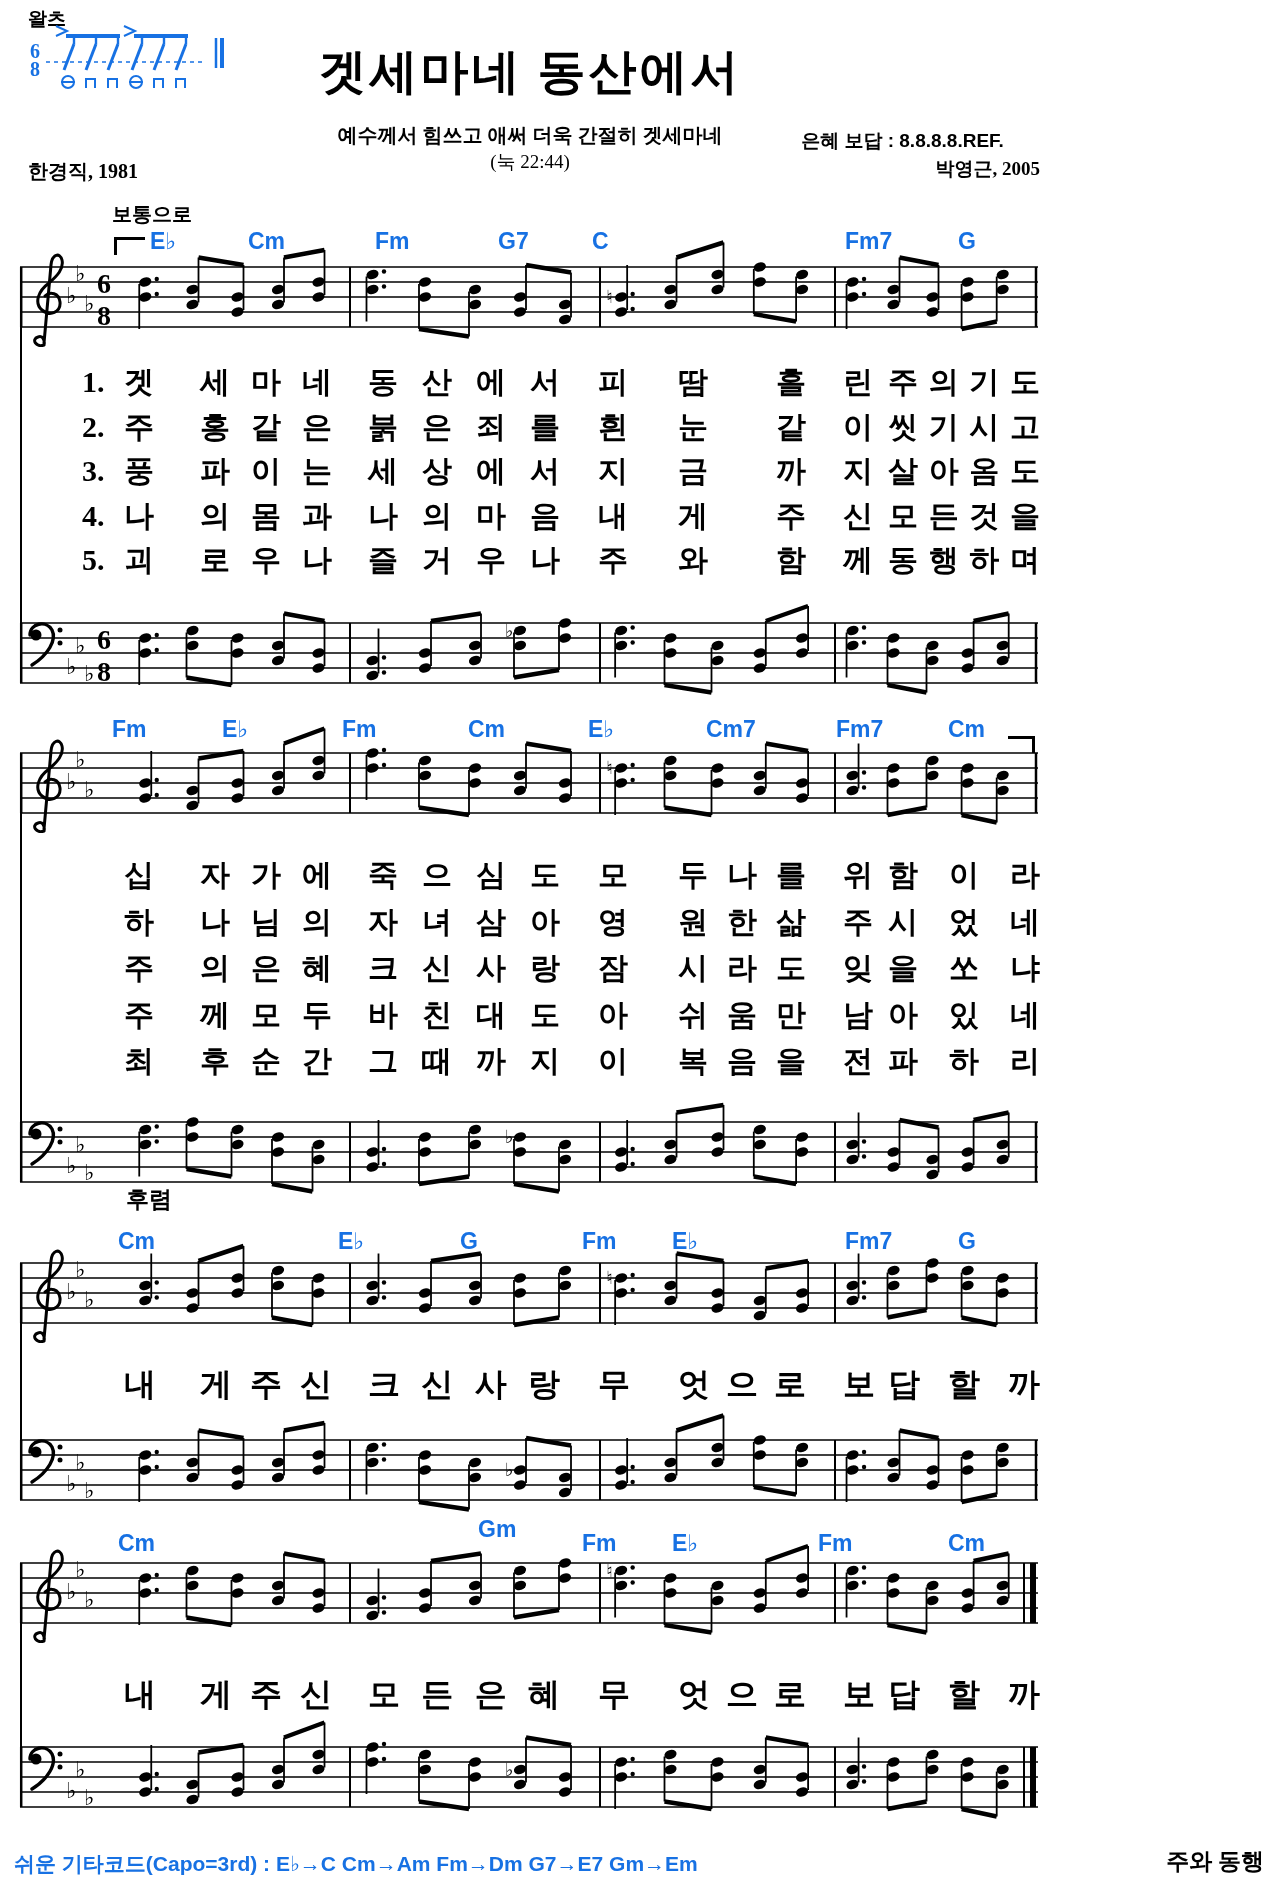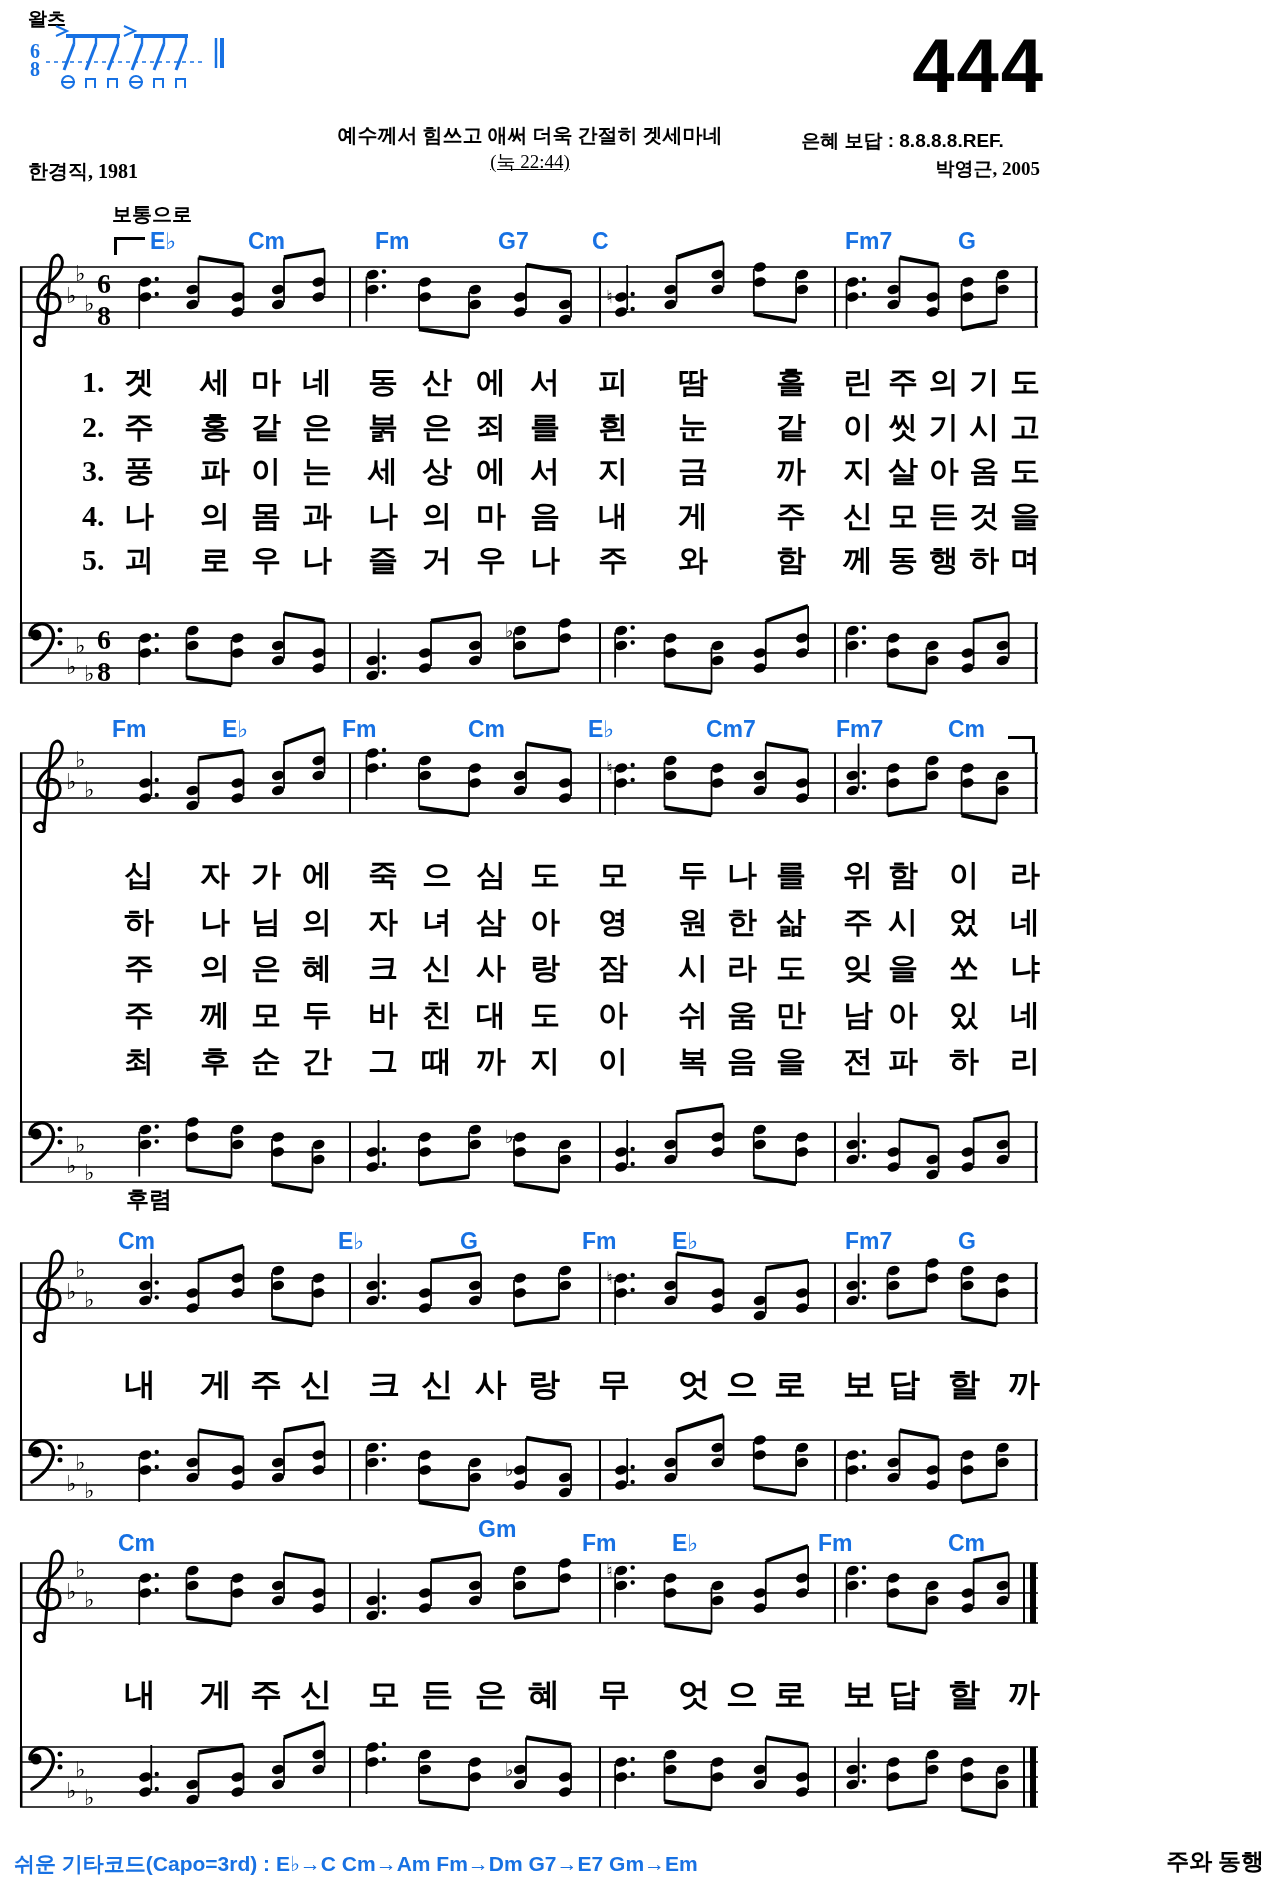--- a/index.html
+++ b/index.html
@@ -4,21 +4,21 @@
 <style>
   html,body{margin:0;padding:0;background:#e8e8e8;}
   .page{position:relative;width:1280px;height:1902px;background:#ffffff;color:#000;
         font-family:"Liberation Serif","DejaVu Serif",serif;overflow:hidden;margin:0 auto;}
   .abs{position:absolute;}
   .waltz{left:28px;top:6px;font-size:19px;font-weight:bold;}
   .title{left:250px;width:560px;top:40px;font-size:48px;font-weight:900;text-align:center;letter-spacing:3px;}
   .number{left:860px;width:185px;top:22px;font-size:76px;font-weight:900;text-align:right;
           font-family:"Liberation Sans","DejaVu Sans",sans-serif;letter-spacing:2px;}
   .subtitle{left:250px;width:560px;top:122px;font-size:20px;font-weight:bold;text-align:center;}
-  .scripture{left:250px;width:560px;top:149px;font-size:19px;text-align:center;text-decoration:underline;}
+  .scripture{left:250px;width:560px;top:149px;font-size:19px;text-align:center;}
   .lyricist{left:28px;top:158px;font-size:20px;font-weight:bold;}
   .meter{left:760px;width:285px;top:128px;font-size:19px;font-weight:bold;text-align:center;
          font-family:"Liberation Sans","DejaVu Sans",sans-serif;}
   .composer{left:760px;width:280px;top:156px;font-size:19px;font-weight:bold;text-align:right;}
   .tempo{left:112px;top:201px;font-size:20px;font-weight:bold;}
   .refrain-label{left:126px;top:1184px;font-size:23px;font-weight:bold;}
   .chord{position:absolute;font-family:"Liberation Sans","DejaVu Sans",sans-serif;
          font-weight:bold;font-size:23px;line-height:1;}
   .lyr-seg{position:absolute;display:flex;justify-content:space-between;font-weight:bold;line-height:1.15;}
   .verse-num{position:absolute;font-weight:bold;line-height:1.15;}
@@ -61,21 +61,21 @@
       <line x1="130" y1="46" x2="140" y2="20" stroke="#1771E3" stroke-width="3"></line>
       <line x1="140" y1="20" x2="140" y2="12" stroke="#1771E3" stroke-width="2.4"></line>
       <path d="M130,64 L130,55 L139,55 L139,64" fill="none" stroke="#1771E3" stroke-width="2"></path>
       <line x1="152" y1="46" x2="162" y2="20" stroke="#1771E3" stroke-width="3"></line>
       <line x1="162" y1="20" x2="162" y2="12" stroke="#1771E3" stroke-width="2.4"></line>
       <path d="M152,64 L152,55 L161,55 L161,64" fill="none" stroke="#1771E3" stroke-width="2"></path>
       <line x1="192" y1="14" x2="192" y2="44" stroke="#1771E3" stroke-width="2.5"></line>
       <line x1="198" y1="14" x2="198" y2="44" stroke="#1771E3" stroke-width="4"></line>
     </svg>
 
-  <div class="abs number">444</div>
+  <div class="abs title">겟세마네 동산에서</div>
   <div class="abs subtitle">예수께서 힘쓰고 애써 더욱 간절히 겟세마네</div>
   <div class="abs scripture">(눅 22:44)</div>
   <div class="abs lyricist">한경직, 1981</div>
   <div class="abs meter">은혜 보답 : 8.8.8.8.REF.</div>
   <div class="abs composer">박영근, 2005</div>
   <div class="abs tempo">보통으로</div>
   <div class="abs refrain-label">후렴</div>
 
   <div class="brkt-open"></div>
   <div class="brkt-close"></div>

